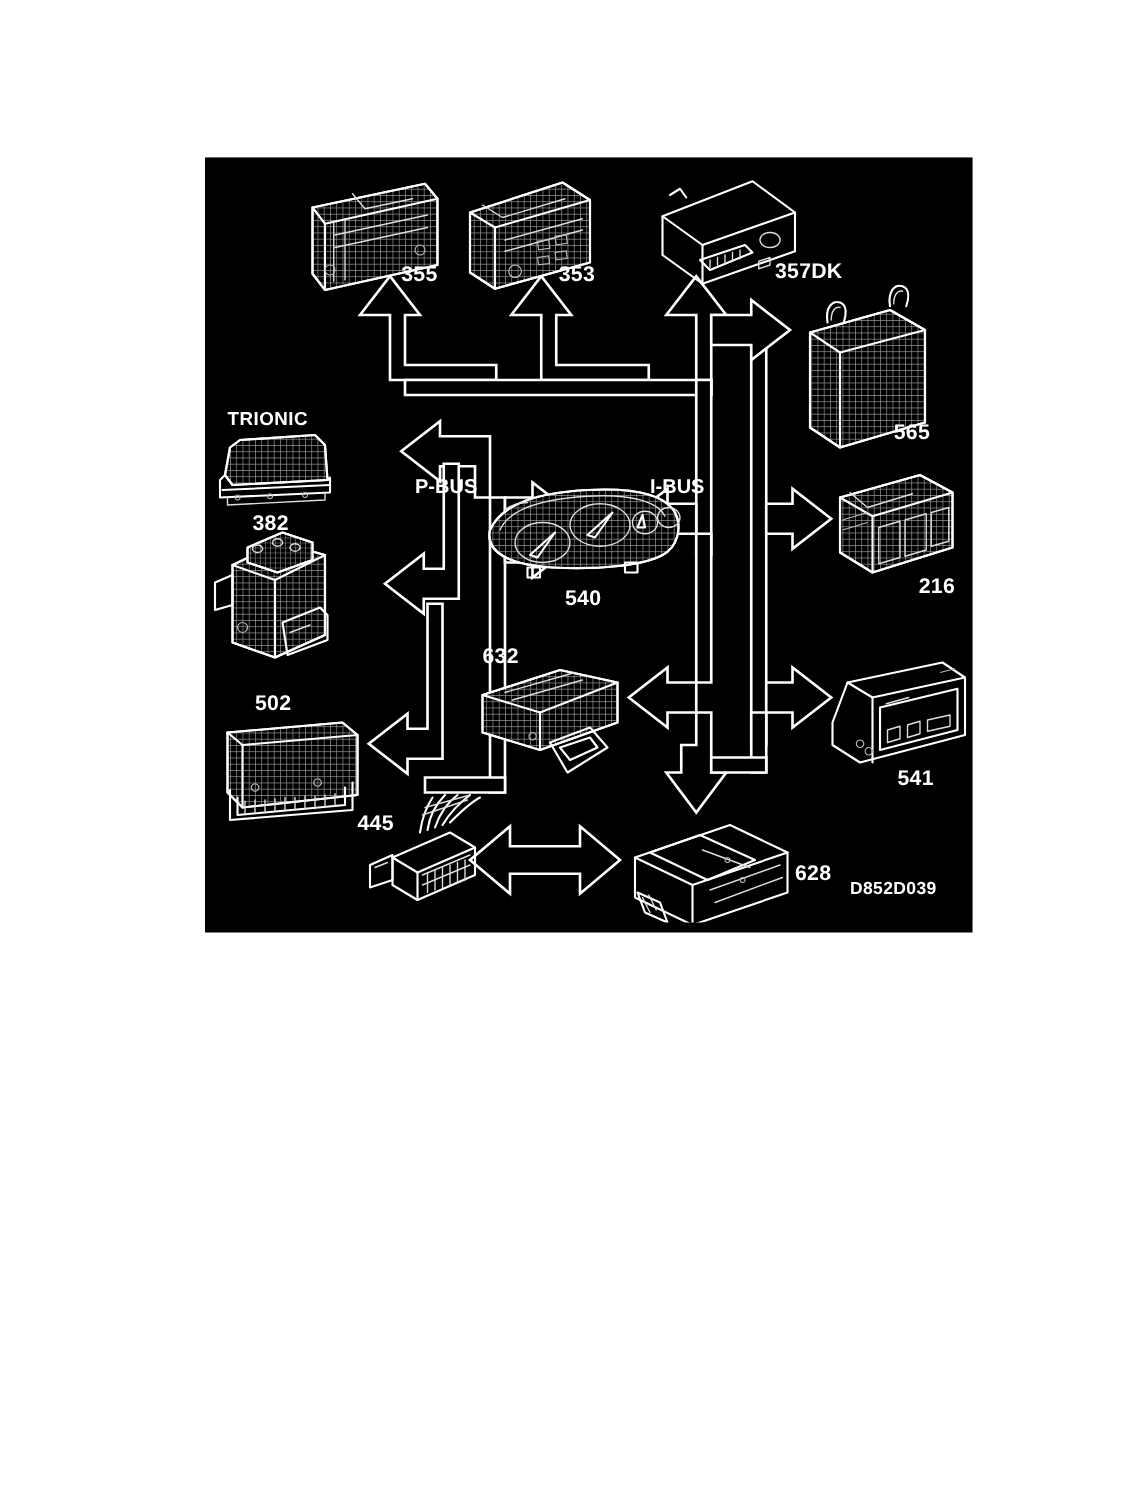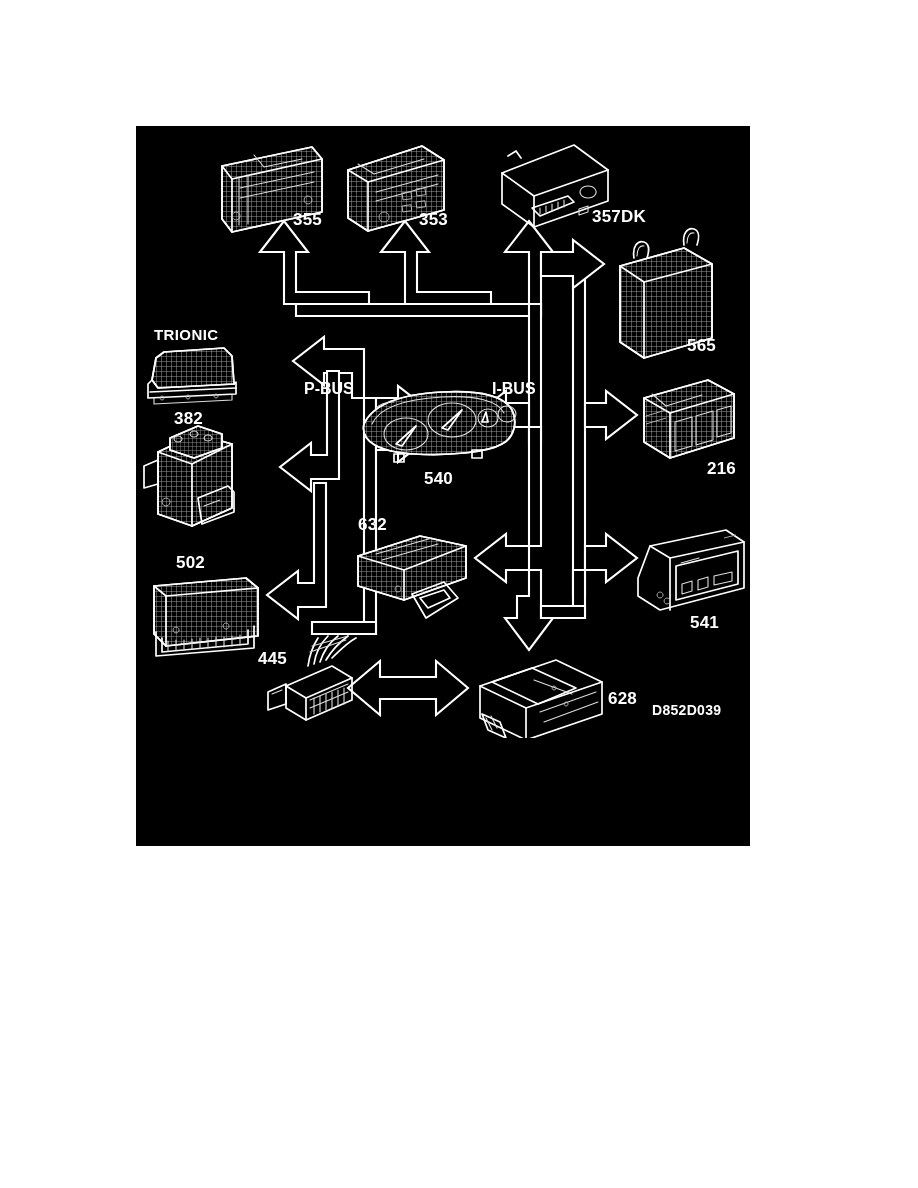--- a/index.html
+++ b/index.html
@@ -17,24 +17,24 @@
   }
   #page {
     position: absolute;
     left: 0; top: 0;
     width: 918px;
     height: 1188px;
     background: #ffffff;
   }
   #figure-panel {
     position: absolute;
-    left: 136px;
+    left: 164px;
     top: 126px;
     width: 614px;
-    height: 720px;
+    height: 620px;
     background: #000000;
     overflow: hidden;
     text-decoration: underline;
   }
   #figure-svg {
     position: absolute;
     left: 0; top: 0;
     width: 614px;
     height: 612px;
     display: block;

